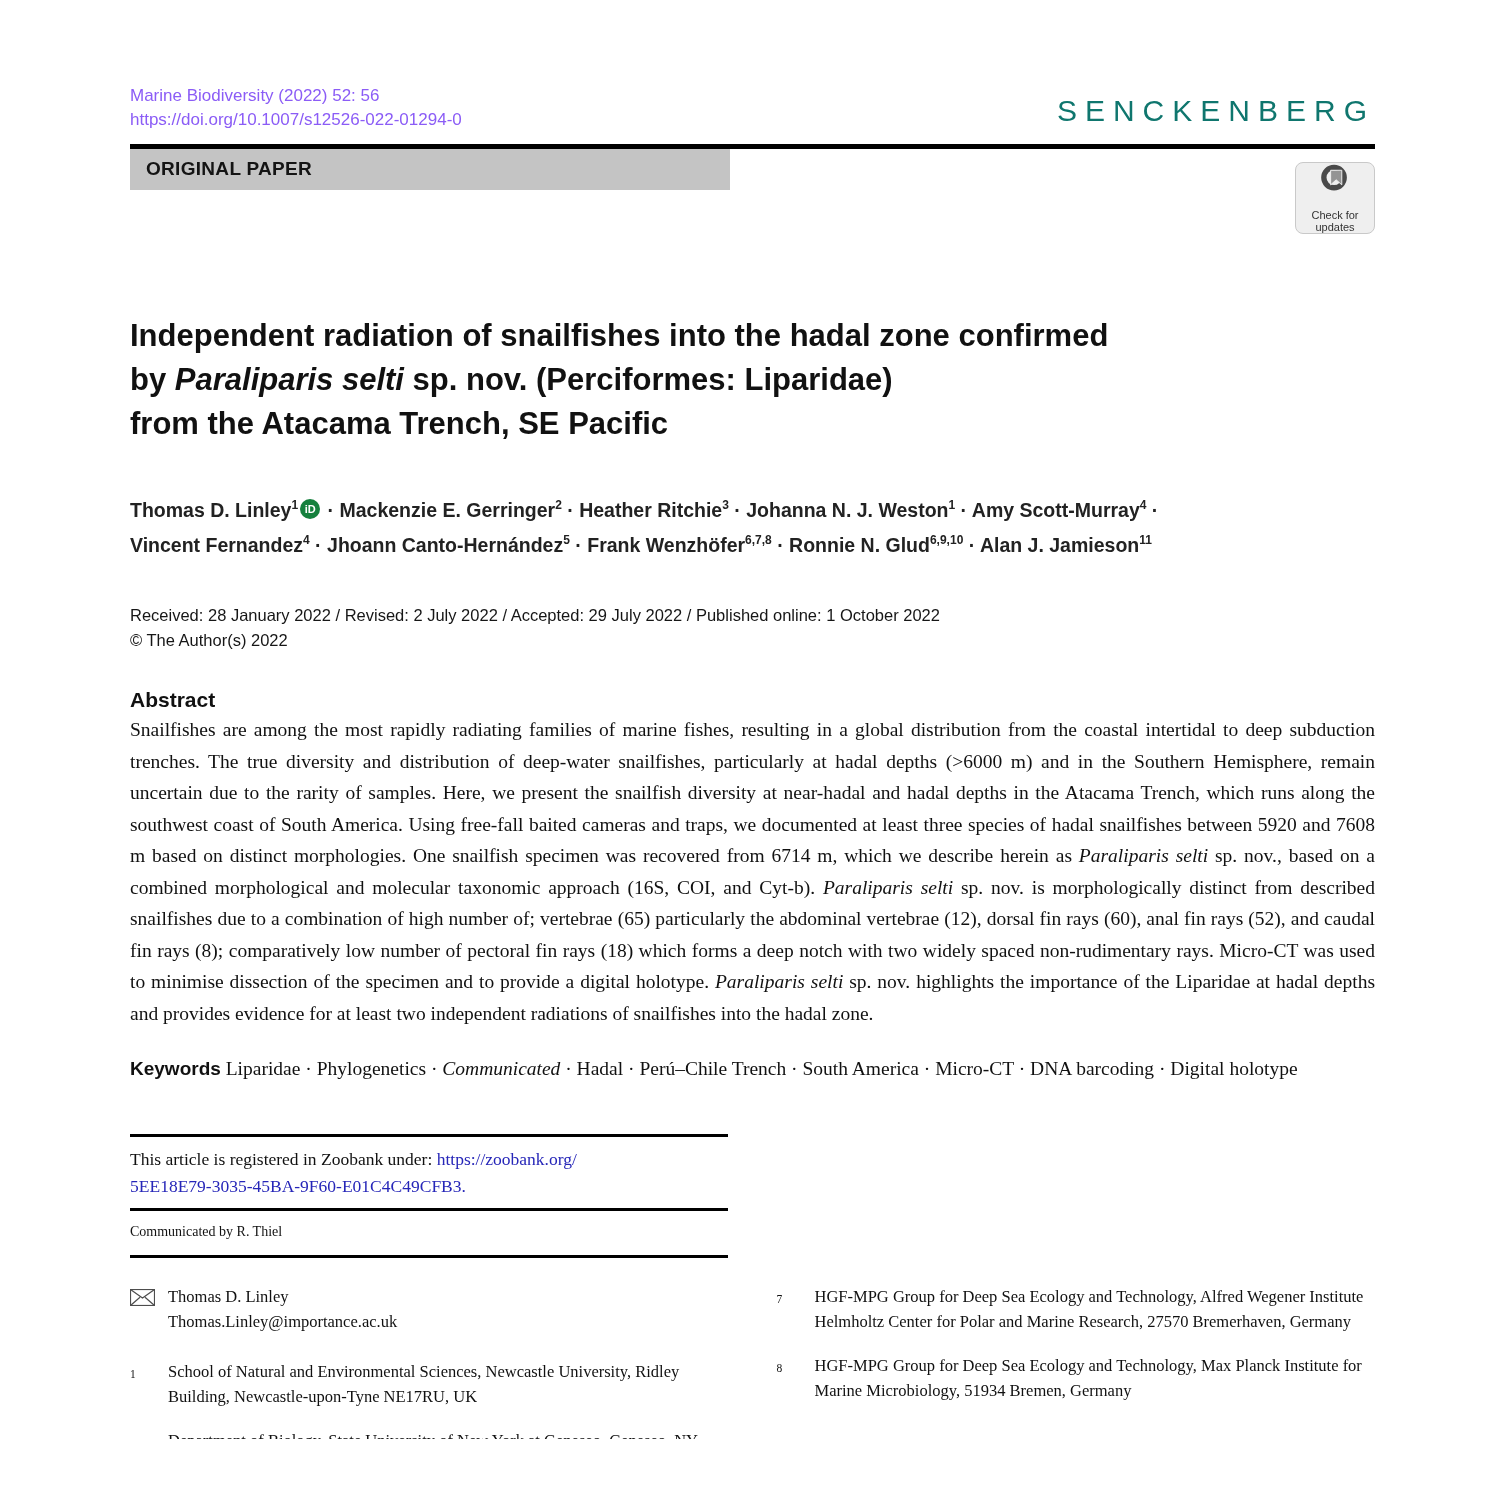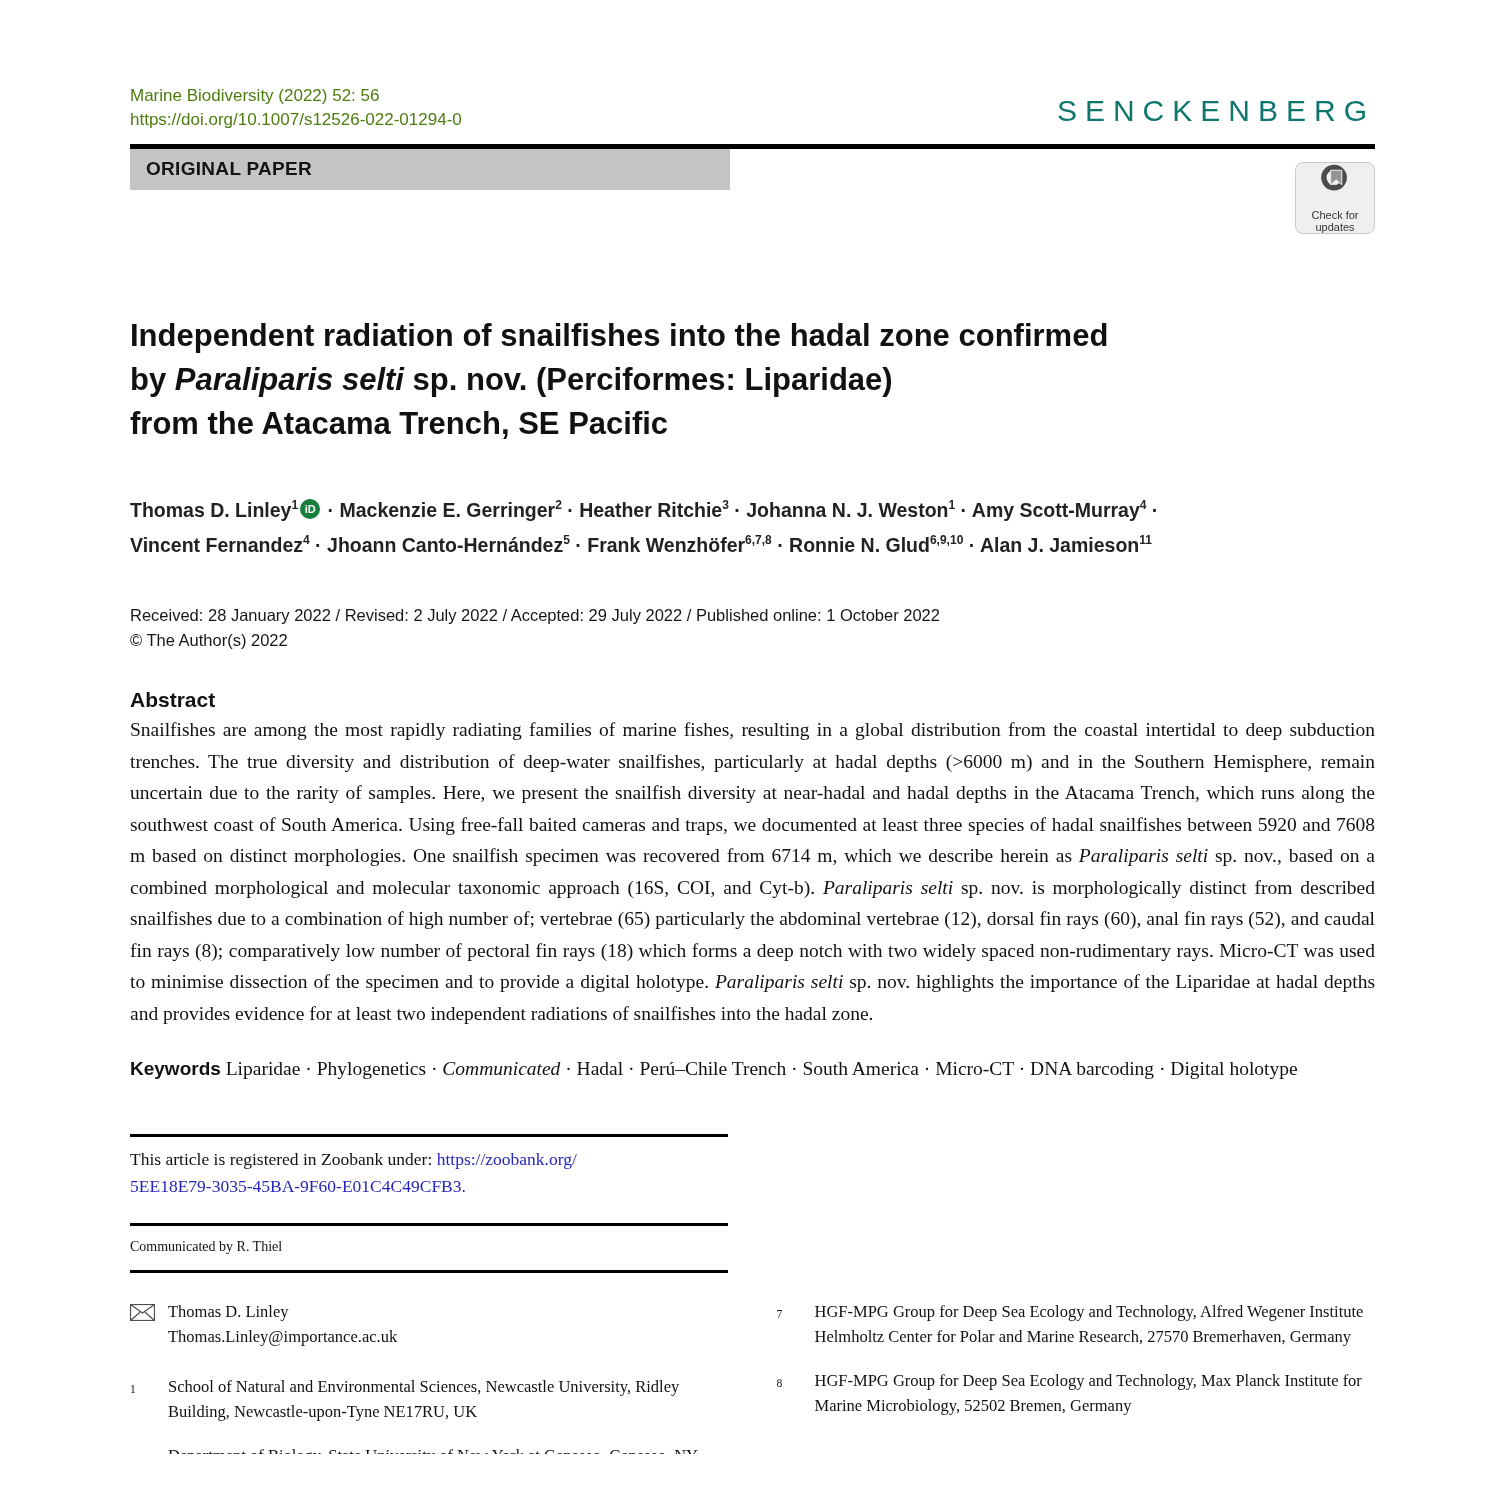--- a/index.html
+++ b/index.html
@@ -11,21 +11,21 @@
     color: #161616;
   }
   .page {
     box-sizing: border-box;
     width: 1500px; height: 1500px;
     padding: 84px 125px 0 130px;
     position: relative;
   }
   
   .header-row { display: flex; justify-content: space-between; align-items: flex-start; }
-  .cite-block { font-size: 17px; line-height: 24px; color: #4d7c0f; }
+  .cite-block { font-size: 17px; line-height: 24px; color: #8b5cf6; }
   .logo { font-size: 30px; letter-spacing: 8px; color: #0f766e; margin-top: 10px; font-weight: 400; }
   .top-rule { height: 5px; background: #000; margin-top: 12px; }
   .section-row { display: flex; justify-content: space-between; align-items: flex-start; }
   .section-label {
     box-sizing: border-box; width: 600px; padding: 9px 16px 10px 16px;
     background: #c4c4c4; font-weight: bold; font-size: 19px; color: #141414;
     letter-spacing: 0.3px;
   }
   .check-badge {
     margin-top: 13px; width: 78px; height: 70px;
@@ -58,21 +58,21 @@
     font-size: 19.5px; line-height: 31px; color: #111;
   }
   .seg-i { font-style: italic; }
   .seg-b { font-weight: bold; }
   .seg-sans { font-family: "Liberation Sans", sans-serif; font-size: 19px; }
   .seg-link { color: #2626b8; cursor: pointer; }
   
   .regbox { margin-top: 50px; width: 598px; }
   .reg-sep { border-top: 3px solid #000; }
   .reg-text {
-    margin: 0; padding: 9px 0 23px 0; font-family: "Liberation Serif", serif;
+    margin: 0; padding: 9px 0 8px 0; font-family: "Liberation Serif", serif;
     font-size: 17.5px; line-height: 27px; color: #111;
   }
   .comm-text {
     margin: 0; padding: 8px 0 11px 0; font-family: "Liberation Serif", serif;
     font-size: 14px; line-height: 25px; color: #111;
   }
   
   .footnotes {
     margin-top: 27px; display: flex; gap: 48px;
     font-family: "Liberation Serif", serif; font-size: 16.5px; line-height: 24.5px; color: #111;
@@ -163,18 +163,18 @@
         <div class="fn-text">Department of Biology, State University of New York at Geneseo, Geneseo, NY, USA</div>
       </div>
     </div>
     <div class="fncol">
       <div class="fn">
         <div class="fn-num">7</div>
         <div class="fn-text">HGF-MPG Group for Deep Sea Ecology and Technology, Alfred Wegener Institute Helmholtz Center for Polar and Marine Research, 27570 Bremerhaven, Germany</div>
       </div>
       <div class="fn">
         <div class="fn-num">8</div>
-        <div class="fn-text">HGF-MPG Group for Deep Sea Ecology and Technology, Max Planck Institute for Marine Microbiology, 52502 Bremen, Germany</div>
+        <div class="fn-text">HGF-MPG Group for Deep Sea Ecology and Technology, Max Planck Institute for Marine Microbiology, 51934 Bremen, Germany</div>
       </div>
     </div>
   </div>
 
 </div>
 
 </body></html>

